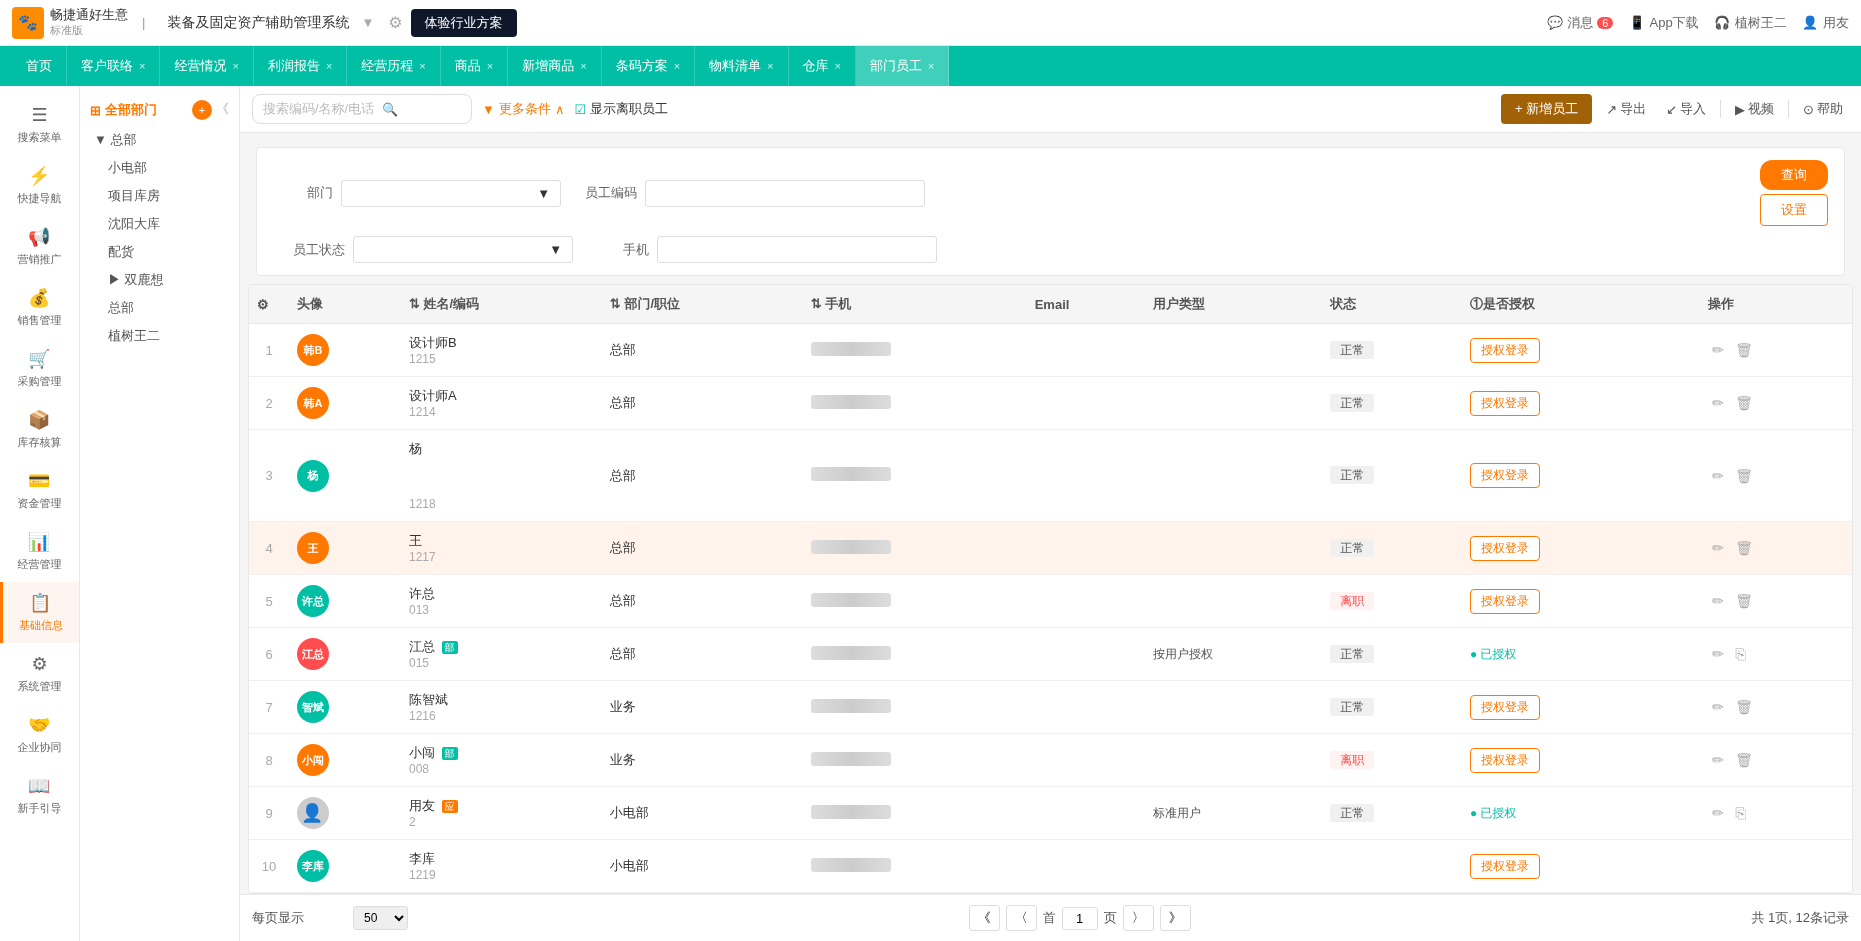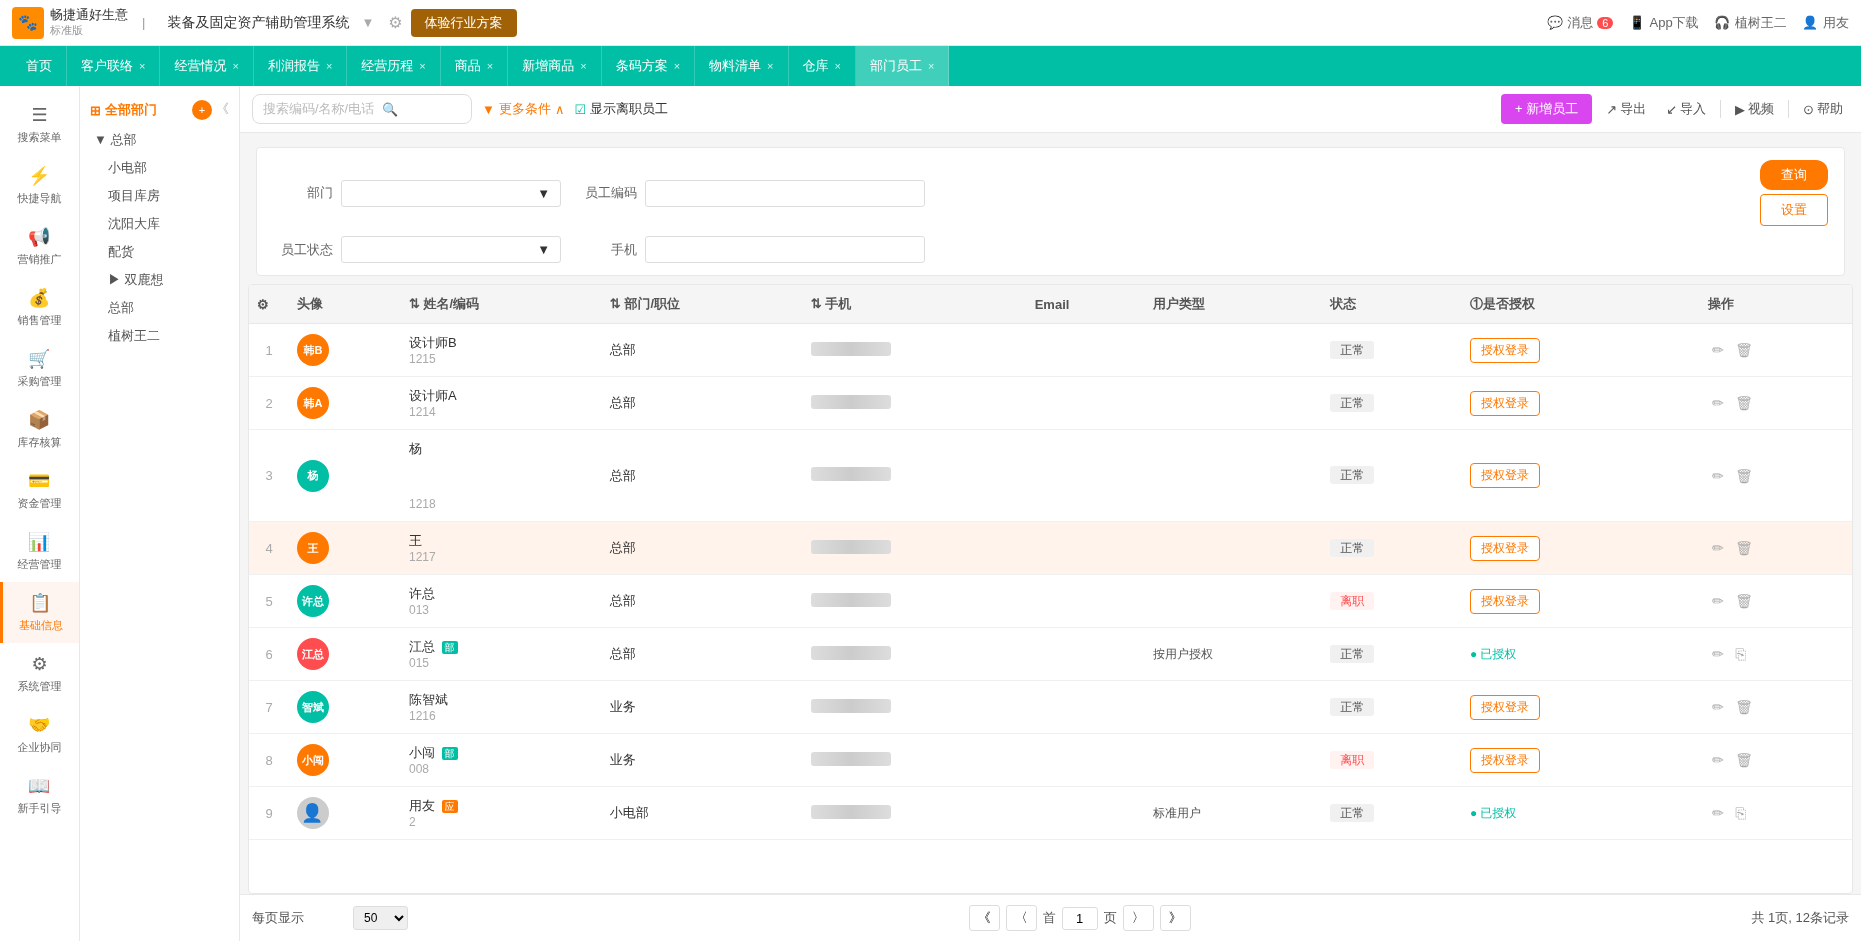--- a/index.html
+++ b/index.html
@@ -6,21 +6,21 @@
     body { font-family: 'Microsoft YaHei', Arial, sans-serif; font-size: 13px; background: #f5f5f5; color: #333; }
 
     
     .top-bar { display: flex; align-items: center; background: #fff; height: 46px; padding: 0 12px; border-bottom: 1px solid #e8e8e8; justify-content: space-between; }
     .top-bar-left { display: flex; align-items: center; gap: 8px; }
     .logo-area { display: flex; align-items: center; gap: 6px; }
     .logo-icon { width: 32px; height: 32px; background: #ff8c00; border-radius: 4px; display: flex; align-items: center; justify-content: center; color: #fff; font-size: 16px; }
     .logo-text { font-size: 13px; color: #333; line-height: 1.3; }
     .logo-sub { font-size: 11px; color: #999; }
     .system-title { font-size: 14px; color: #333; margin-left: 8px; }
-    .trial-btn { background: #a16207; color: #fff; border: none; border-radius: 4px; padding: 5px 14px; cursor: pointer; font-size: 13px; }
+    .trial-btn { background: #0f172a; color: #fff; border: none; border-radius: 4px; padding: 5px 14px; cursor: pointer; font-size: 13px; }
     .top-bar-right { display: flex; align-items: center; gap: 16px; color: #666; font-size: 13px; }
     .top-right-item { display: flex; align-items: center; gap: 4px; cursor: pointer; }
     .badge { background: #ff4d4f; color: #fff; border-radius: 10px; font-size: 11px; padding: 0 5px; }
 
     
     .nav-tabs { display: flex; align-items: center; background: #00bfa5; height: 40px; padding: 0 12px; overflow: hidden; }
     .nav-tab { color: #fff; padding: 0 14px; height: 40px; display: flex; align-items: center; cursor: pointer; font-size: 13px; white-space: nowrap; border-right: 1px solid rgba(255,255,255,0.2); }
     .nav-tab.active { background: rgba(255,255,255,0.25); }
     .nav-tab .close-x { margin-left: 6px; opacity: 0.8; font-size: 11px; }
 
@@ -46,28 +46,28 @@
     
     .content-area { flex: 1; overflow: hidden; display: flex; flex-direction: column; background: #f5f5f5; }
 
     
     .search-bar { background: #fff; padding: 8px 12px; display: flex; align-items: center; gap: 10px; border-bottom: 1px solid #e8e8e8; }
     .search-input { border: 1px solid #ddd; border-radius: 8px; padding: 5px 10px; font-size: 13px; width: 220px; display: flex; align-items: center; gap: 4px; color: #999; }
     .filter-btn { display: flex; align-items: center; gap: 4px; color: #ff7800; cursor: pointer; font-size: 13px; }
     .show-resigned { display: flex; align-items: center; gap: 4px; font-size: 13px; color: #333; cursor: pointer; }
     .checkbox-icon { color: #00bfa5; }
     .toolbar-right { margin-left: auto; display: flex; align-items: center; gap: 8px; }
-    .add-btn { background: #d946ef; color: #fff; border: none; border-radius: 4px; padding: 6px 14px; cursor: pointer; font-size: 13px; display: flex; align-items: center; gap: 4px; }
+    .add-btn { background: #a16207; color: #fff; border: none; border-radius: 4px; padding: 6px 14px; cursor: pointer; font-size: 13px; display: flex; align-items: center; gap: 4px; }
     .tool-btn { display: flex; align-items: center; gap: 3px; color: #555; cursor: pointer; font-size: 13px; padding: 4px 6px; }
     .divider-v { width: 1px; height: 18px; background: #ddd; }
 
     
     .filter-panel { background: #fff; padding: 12px 16px; border: 1px solid #e8e8e8; margin: 8px; border-radius: 4px; }
     .filter-row { display: flex; align-items: center; gap: 16px; margin-bottom: 10px; }
-    .filter-row:last-child { margin-bottom: 0; }
+    .filter-row:last-child { margin-bottom: 0; margin-left: 12px; }
     .filter-item { display: flex; align-items: center; gap: 8px; }
     .filter-label { color: #666; font-size: 13px; width: 60px; text-align: right; }
     .filter-select { border: 1px solid #ddd; border-radius: 3px; padding: 5px 10px; font-size: 13px; width: 220px; background: #fff; display: flex; align-items: center; justify-content: space-between; cursor: pointer; }
     .filter-input { border: 1px solid #ddd; border-radius: 3px; padding: 5px 10px; font-size: 13px; width: 280px; }
     .filter-input-wide { width: 400px; }
     .query-btn { background: #ff7800; color: #fff; border: none; border-radius: 12px; padding: 6px 20px; cursor: pointer; font-size: 13px; }
     .reset-btn { border: 1px solid #ff7800; color: #ff7800; background: #fff; border-radius: 4px; padding: 6px 20px; cursor: pointer; font-size: 13px; }
 
     
     .table-container { flex: 1; overflow-y: auto; margin: 0 8px 0; background: #fff; border: 1px solid #e8e8e8; border-radius: 4px; }
@@ -525,20 +525,38 @@
             <td>
                 <span class="auth-granted">已授权</span>
               </td>
             <td></td>
             <td>
               <span class="op-btn">✏</span>
               <span class="op-btn">⎘</span>
             </td>
           </tr>
 
+          <tr>
+            <td style="text-align:center;color:#aaa;">10</td>
+            <td>
+              <div class="avatar avatar-teal">李库</div>
+            </td>
+            <td>
+              <div>李库</div>
+              <div style="color:#aaa;font-size:12px;">1219</div>
+            </td>
+            <td>小电部</td>
+            <td><span class="blurred"></span></td>
+            <td></td>
+            <td></td>
+            <td></td>
+            <td><button class="auth-btn">授权登录</button></td>
+            <td></td>
+            <td></td>
+          </tr>
         </tbody>
       </table>
     </div>
 
     <div class="pagination">
       <div class="page-size">
         <span>每页显示</span>
         <select class="page-size-select">
           <option>50</option>
           <option>100</option>

